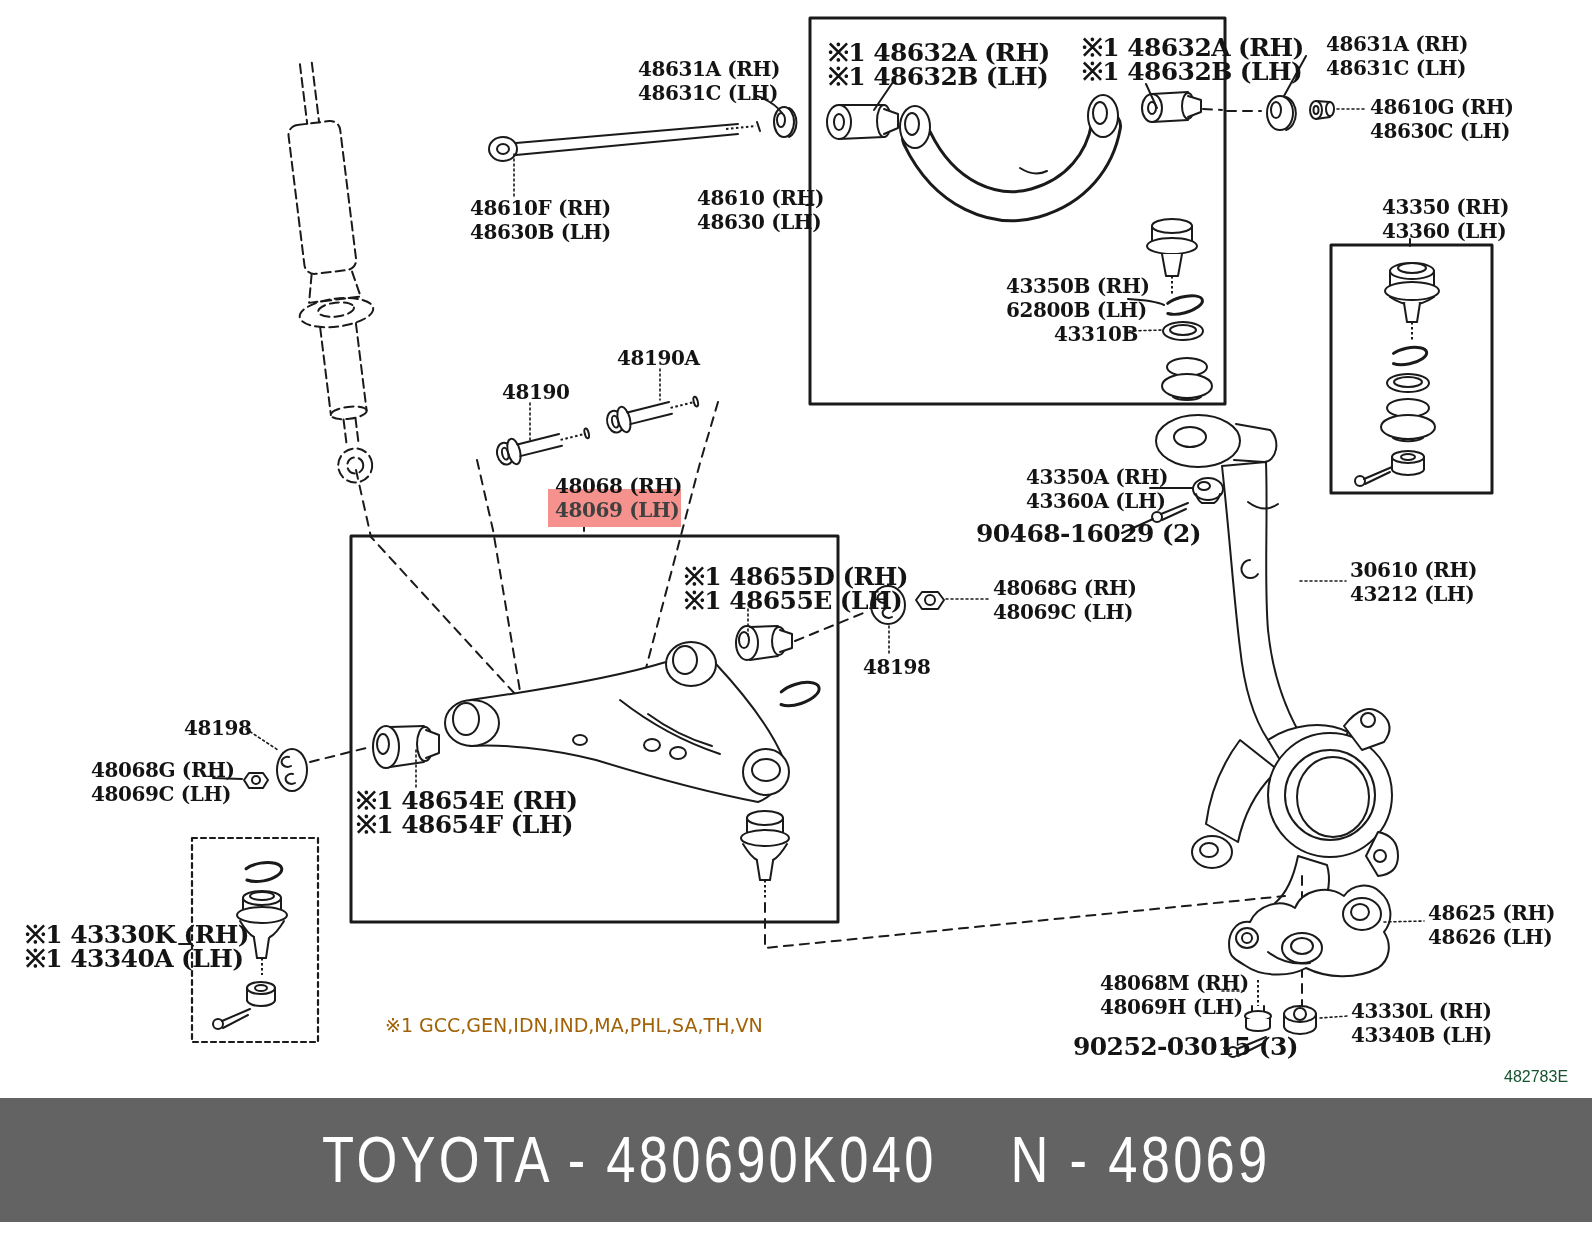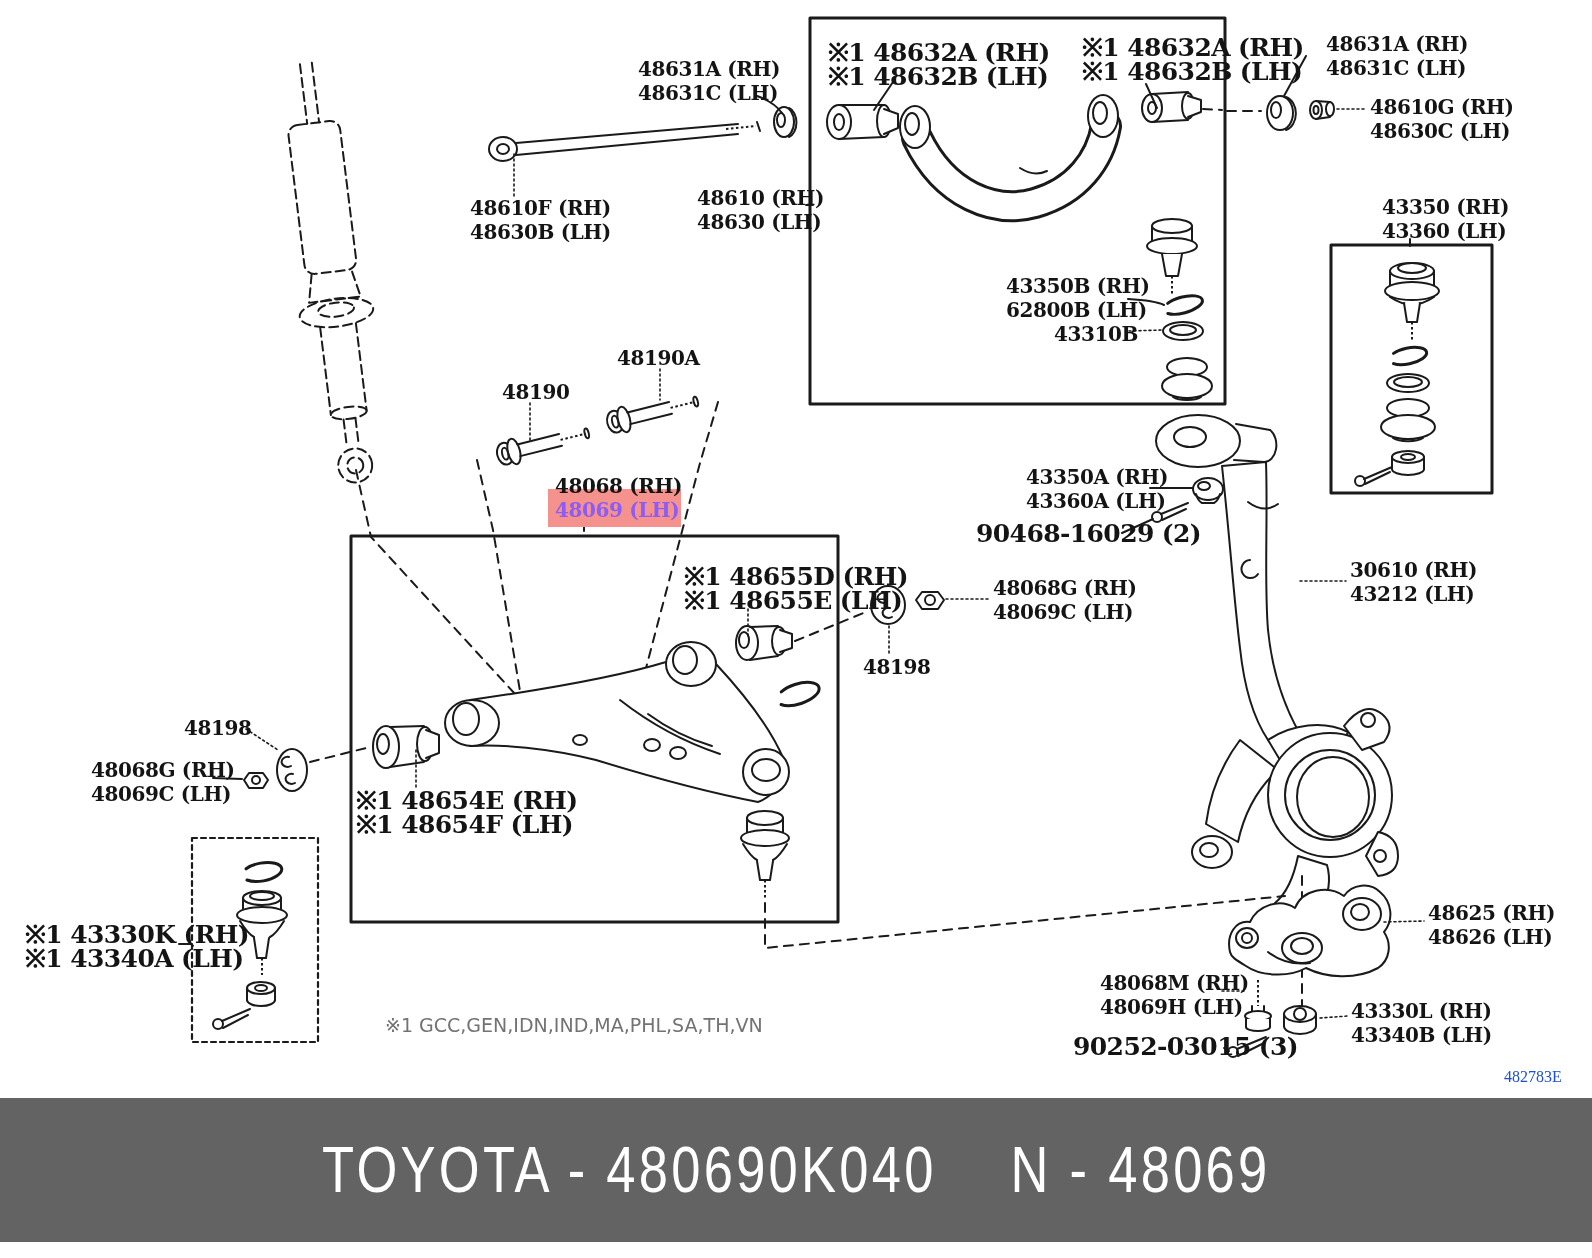--- a/index.html
+++ b/index.html
@@ -6,26 +6,26 @@
   body {
     width:1592px; height:1258px; position:relative; background:#ffffff;
     font-family:"DejaVu Serif", serif; overflow:hidden;
   }
   .art { position:absolute; left:0; top:0; z-index:0; }
   .hl-rect { position:absolute; left:548px; top:489px; width:133px; height:38px;
     background:#f6928d; z-index:1; }
   .lbl { position:absolute; z-index:2; font-weight:bold; font-size:20px;
     line-height:24px; letter-spacing:-0.4px; white-space:nowrap; color:#141414; }
   .lbl.sm { font-size:25px; letter-spacing:-0.6px; }
-  .lbl-lca .l2 { color:#8b5cf6; }
+  .lbl-lca .l2 { color:#404040; }
   .footnote { position:absolute; left:385px; top:1014px; z-index:2;
-    font-family:"DejaVu Sans", sans-serif; font-size:19px; color:#737373; }
+    font-family:"DejaVu Sans", sans-serif; font-size:19px; color:#a16207; }
   .diagram-code { position:absolute; left:1504px; top:1068px; z-index:2;
-    font-family:Liberation Serif, serif; font-size:16px; color:#1d4ed8; }
-  .footer { position:absolute; left:0; top:1098px; width:1592px; height:144px;
+    font-family:Liberation Sans, sans-serif; font-size:16px; color:#14532d; }
+  .footer { position:absolute; left:0; top:1098px; width:1592px; height:124px;
     background:#636363; display:flex; align-items:center; justify-content:center; z-index:3; }
   .footer-inner { display:flex; gap:90px; transform:scaleX(0.82); color:#ffffff;
     font-family:"Liberation Sans", sans-serif; font-size:64px; font-weight:400;
     letter-spacing:4px; white-space:nowrap; }
   
   .ln * { stroke:#1a1a1a; stroke-width:2; fill:none; stroke-linecap:round; stroke-linejoin:round; }
   .ln .w { fill:#ffffff; }
   .ln .box { stroke-width:3; }
   .ln .boxd { stroke-width:2.2; stroke-dasharray:5 4; }
   .ln .dot { stroke-width:1.6; stroke-dasharray:2 3; }

